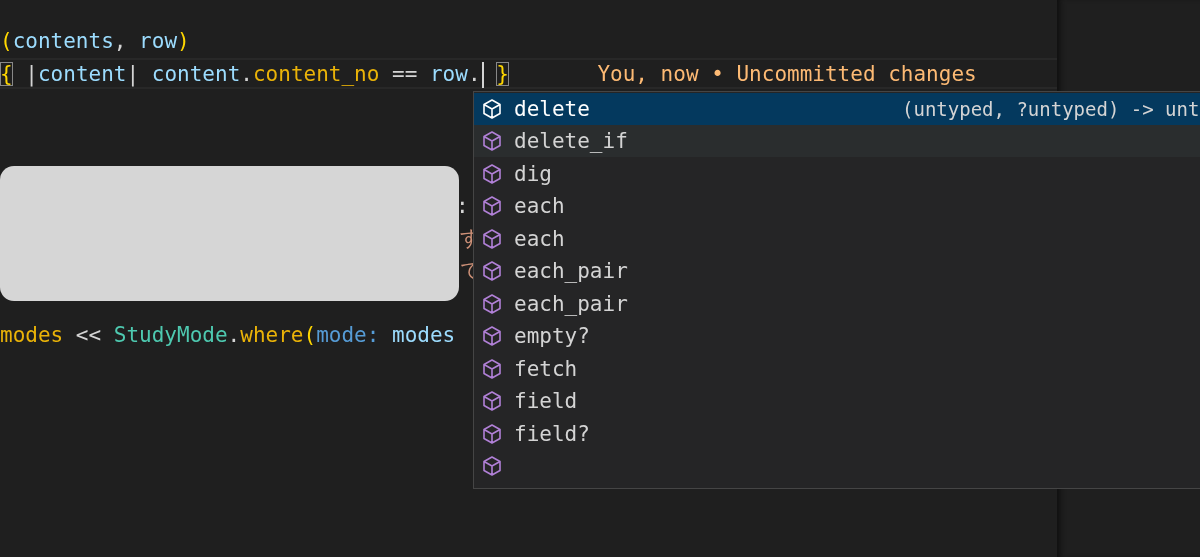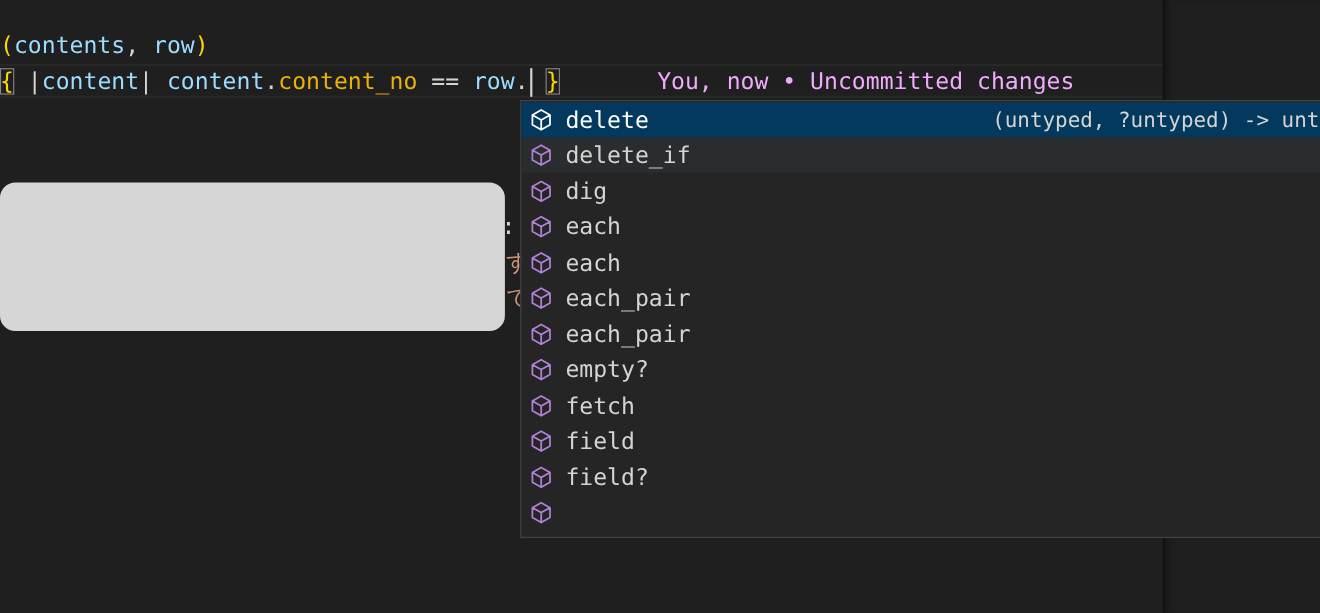--- a/index.html
+++ b/index.html
@@ -16,21 +16,21 @@
   .cur-line { position:absolute; left:0; top:58px; width:1057px; height:31px; border-top:2px solid #282828; border-bottom:2px solid #282828; box-sizing:border-box; }
   .y { color:#ffd700; }
   .lb { color:#9cdcfe; }
   .bl { color:#569cd6; }
   .fn { color:#eab308; }
   .cls { color:#4ec9b0; }
   .or { color:#ce9178; }
   .wh { color:#d4d4d4; }
   .brk { outline:1px solid #888; outline-offset:-1px; }
   .cursor { display:inline-block; width:2px; height:26px; background:#d4d4d4; vertical-align:middle; margin-left:1px; }
-  .blame { color:#f0abfc; }
+  .blame { color:#fdba74; }
   .redact { position:absolute; left:0; top:166px; width:459px; height:135px; background:#d6d6d6; border-radius:14px; }
   .suggest {
     position:absolute; left:473px; top:91px; width:740px; height:398px;
     background:#252526; border:1px solid #454545; border-right:none; box-sizing:border-box;
   }
   .s-row { position:absolute; left:0; width:100%; height:32px; line-height:32px; white-space:pre; color:#d4d4d4; }
   .s-row.sel { background:#04395e; color:#ffffff; }
   .s-row.hover { background:#2a2d2e; }
   .s-icon { position:absolute; left:7px; top:5px; width:22px; height:22px; }
   .s-label { position:absolute; left:40px; top:0; }
@@ -43,20 +43,21 @@
   <div class="cur-line"></div>
 
   <div class="line" style="top:25px;text-align:right;"><span class="y">(</span><span class="lb">contents</span><span class="wh">, </span><span class="lb">row</span><span class="y">)</span></div>
 
   <div class="line" style="top:58px;"><span class="y brk">{</span><span class="wh"> |</span><span class="lb">content</span><span class="wh">|</span><span> </span><span class="lb">content</span><span class="wh">.</span><span class="fn">content_no</span><span class="wh"> == </span><span class="lb">row</span><span class="wh">.</span><span class="cursor"></span><span> </span><span class="y brk">}</span><span>       </span><span class="blame">You, now • Uncommitted changes</span></div>
 
   <div class="line wh" style="top:190px; left:456px;">:</div>
   <div class="line or" style="top:222px; left:460px;">す</div>
   <div class="line or" style="top:254px; left:460px;">で</div>
 
+  <div class="line" style="top:319px;"><span class="fn">modes</span><span class="wh"> &lt;&lt; </span><span class="cls">StudyMode</span><span class="wh">.</span><span class="fn">where</span><span class="y">(</span><span class="bl">mode:</span><span> </span><span class="lb">modes</span></div>
 
   <div class="redact"></div>
 </div>
 
 <div class="minimap"></div>
 
 <div class="suggest">
   <div class="s-row sel" style="top:1px;">
     <svg class="s-icon" viewBox="0 0 22 22">
         <path d="M11 2 L19 6.5 L19 15.5 L11 20 L3 15.5 L3 6.5 Z M3 6.5 L11 11 L19 6.5 M11 11 L11 20" fill="none" stroke="#ffffff" stroke-width="1.6" stroke-linejoin="round"></path>

